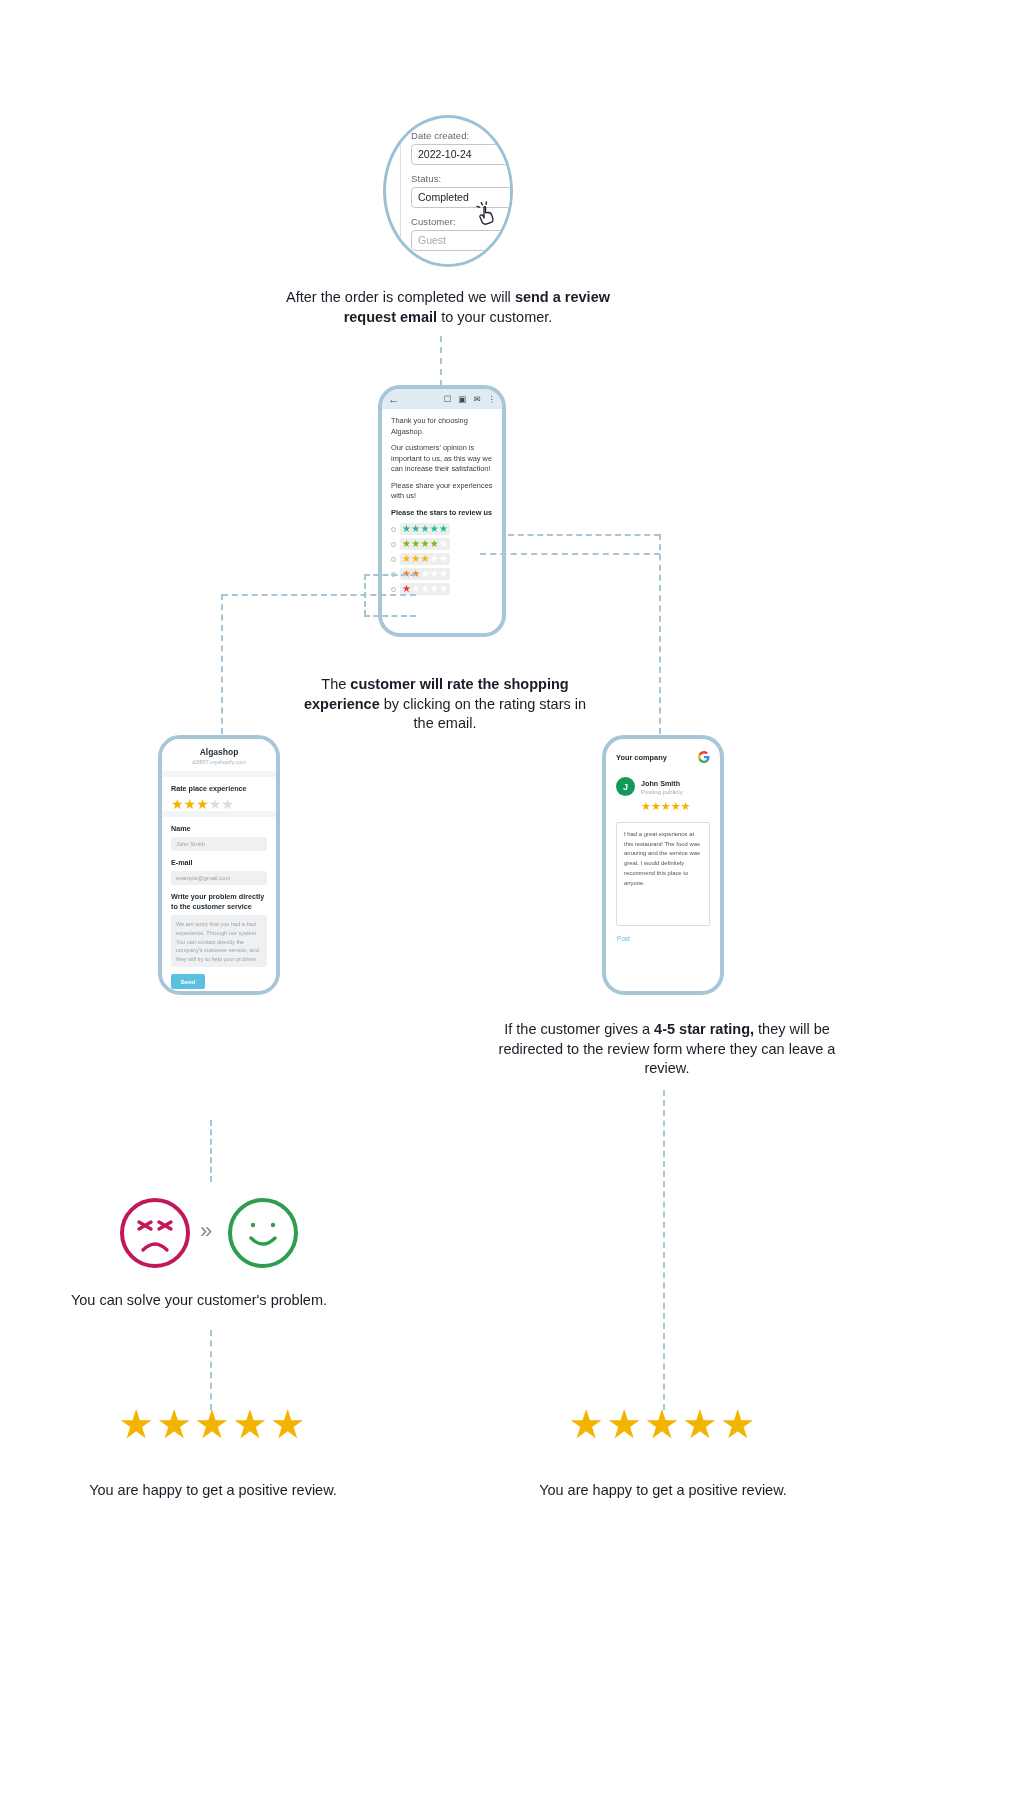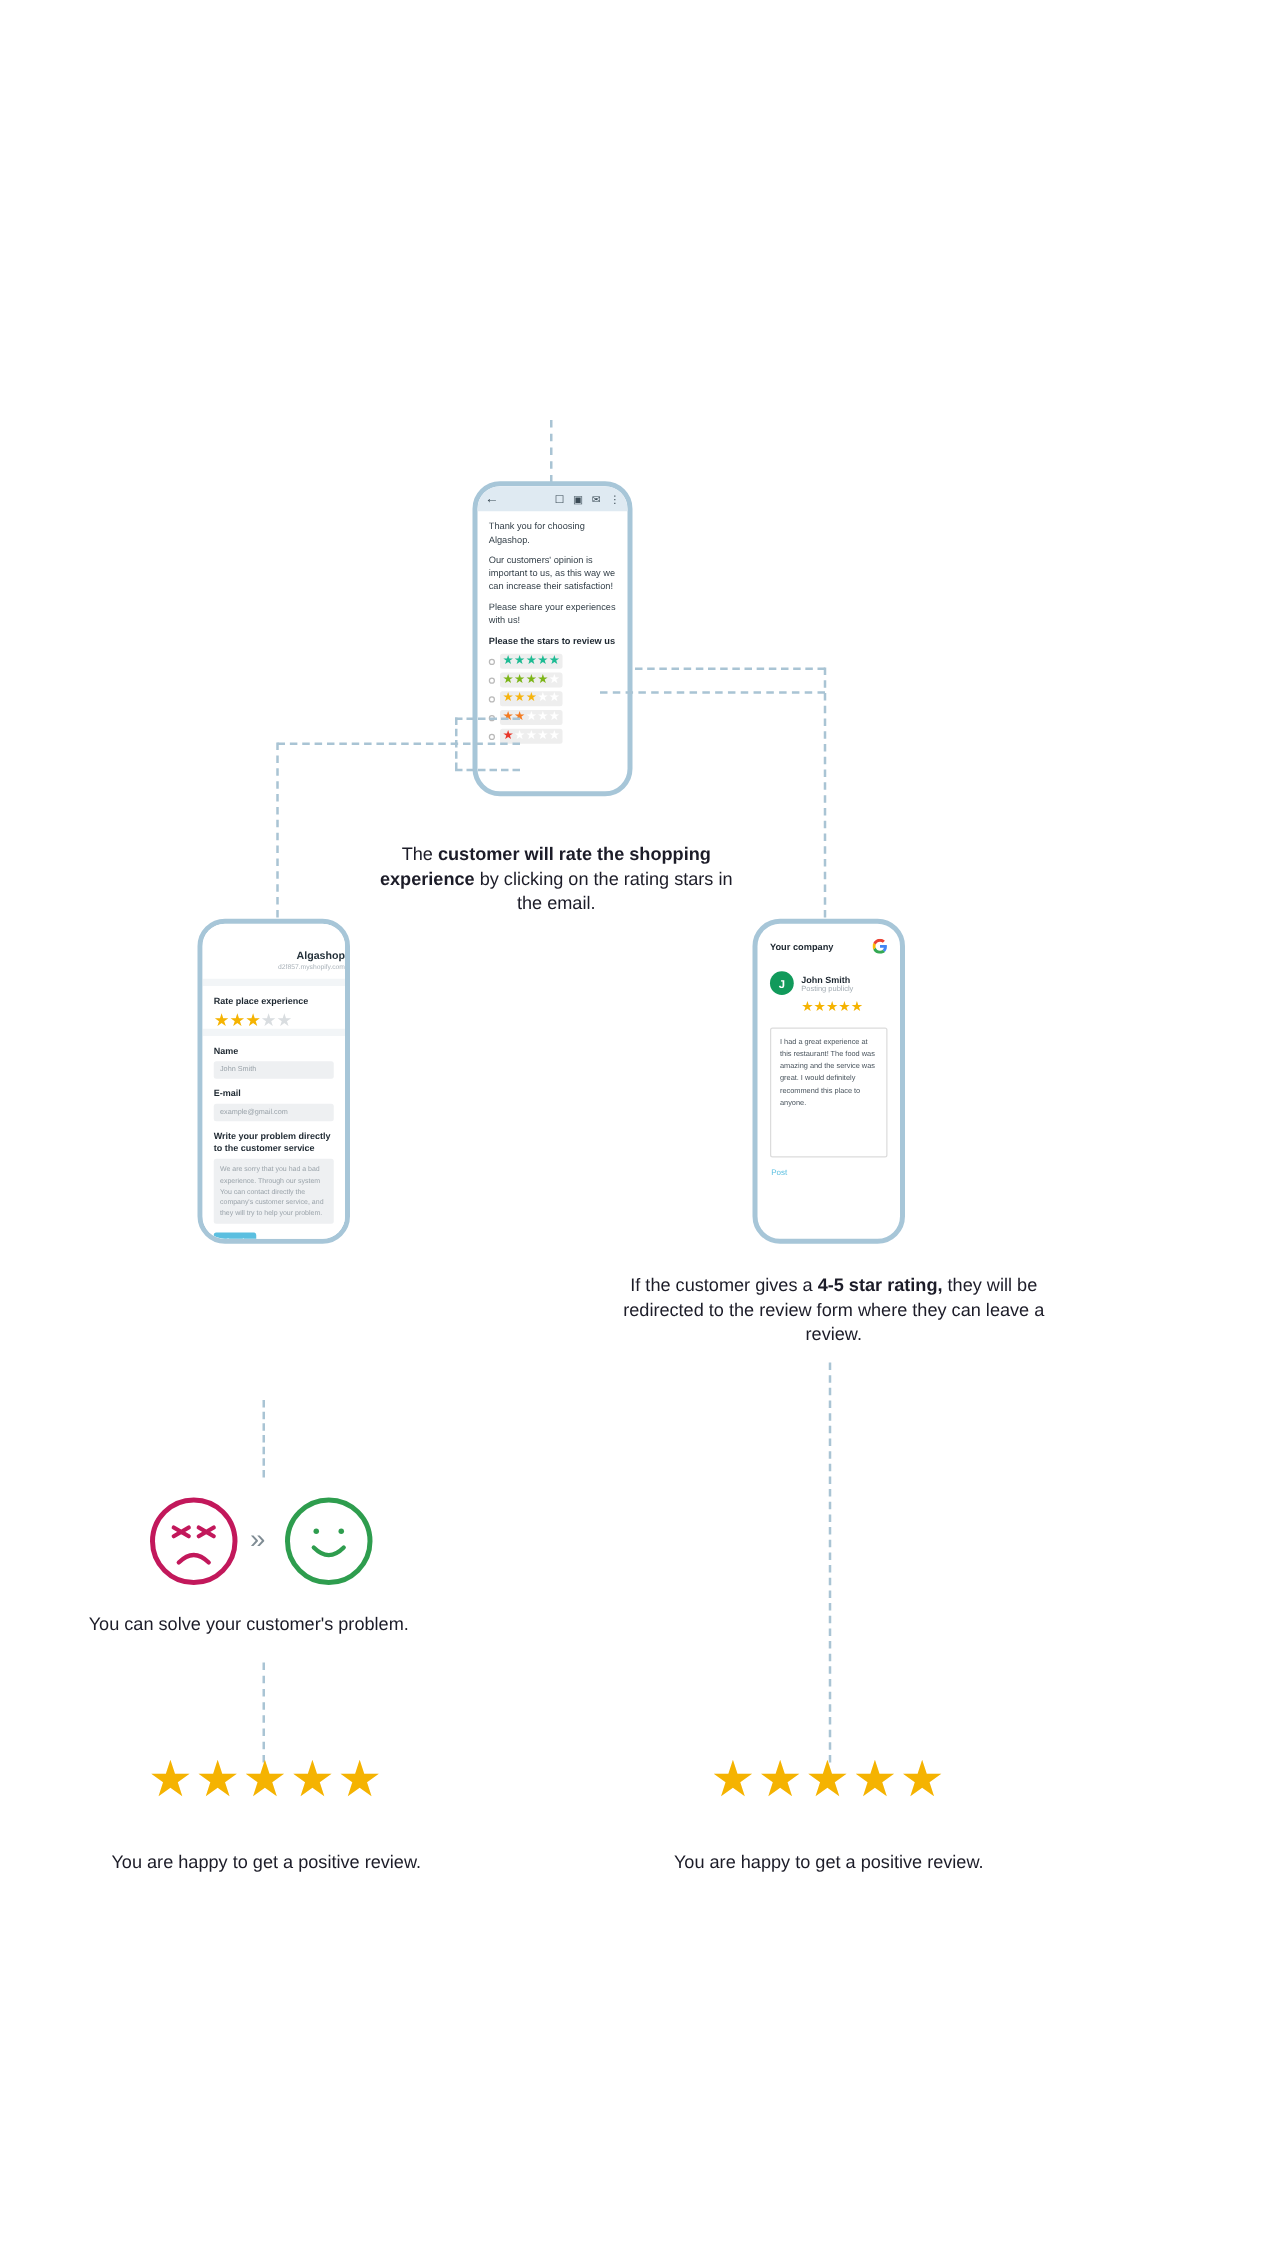--- a/index.html
+++ b/index.html
@@ -109,21 +109,21 @@
   .stars-strip {
     background: #eeeeee; border-radius: 2px;
     padding: 1px 2px; display: flex; line-height: 1;
   }
   .stars-strip .s { font-size: 10px; letter-spacing: .3px; }
   .s.empty { color: #ffffff; }
 
   
   #support-phone { left: 158px; top: 735px; width: 122px; height: 260px; }
   .sp-head {
-    text-align: right; padding: 20px 0 6px;
+    text-align: center; padding: 8px 0 6px;
     background: #fff;
   }
   .sp-head .shop { font-size: 8.5px; font-weight: 700; color: #24313a; }
   .sp-head .dom { font-size: 5.4px; color: #a9b2b9; margin-top: 2px; }
   .sp-sep { height: 6px; background: #f2f5f7; }
   .sp-card { background: #fff; padding: 7px 9px 0; }
   .sp-lab { font-size: 7.2px; font-weight: 700; color: #1d2730; margin-bottom: 4px; }
   .sp-lab.wide { line-height: 1.35; }
   .sp-stars { font-size: 14px; line-height: 1; letter-spacing: 0px; }
   .sp-field {
@@ -183,21 +183,46 @@
     color: #f5b301;
   }
   svg { display: block; }
 </style>
 </head>
 <body>
 
 <div class="canvas">
 
 
-
+  <div class="circle-wrap">
+    <div class="circle-ring">
+      <div class="order-card">
+        <div class="of-label">Date created:</div>
+        <div class="of-input">2022-10-24</div>
+        <div class="of-label">Status:</div>
+        <div class="of-input">Completed</div>
+        <div class="of-label">Customer:</div>
+        <div class="of-input placeholder">Guest</div>
+      </div>
+    </div>
+    <div class="cursor-hand">
+      <svg width="26" height="26" viewBox="0 0 26 26">
+        <g stroke="#1c1c28" stroke-width="1.3" fill="none" stroke-linecap="round">
+          <path d="M7.5 4 L6.2 1.6"></path>
+            <path d="M4.6 6.2 L1.9 5.4"></path>
+            <path d="M11 3.4 L11.4 0.9"></path>
+        </g>
+        <path d="M9 6.4 c0-1 1.6-1 1.6 0 v5.4 l1-0.2 c2.4-0.4 4.6 0.6 5.2 2.6 l1 3.3 c0.5 1.8-0.5 3.6-2.3 4.2 l-3.6 1.2 c-2 0.7-4.1-0.3-4.9-2.2 L5 16.1 c-0.4-1 0.2-2 1.2-2.2 0.7-0.1 1.4 0.2 1.7 0.9 l1.1 2.1 z" fill="#ffffff" stroke="#1c1c28" stroke-width="1.3" stroke-linejoin="round"></path>
+      </svg>
+    </div>
+  </div>
+
+  <div class="cap" style="left:268px; top:288px; width:360px;">
+    <span>After the order is completed we will </span><b>send a review request email</b><span> to your customer.</span>
+  </div>
 
   <div class="vdash" style="left:440px; top:336px; height:50px;"></div>
 
   <div class="phone" id="email-phone">
     <div class="mail-bar">
       <span class="back">←</span>
       <span class="ic">☐</span>
       <span class="ic">▣</span>
       <span class="ic">✉</span>
       <span class="ic">⋮</span>

